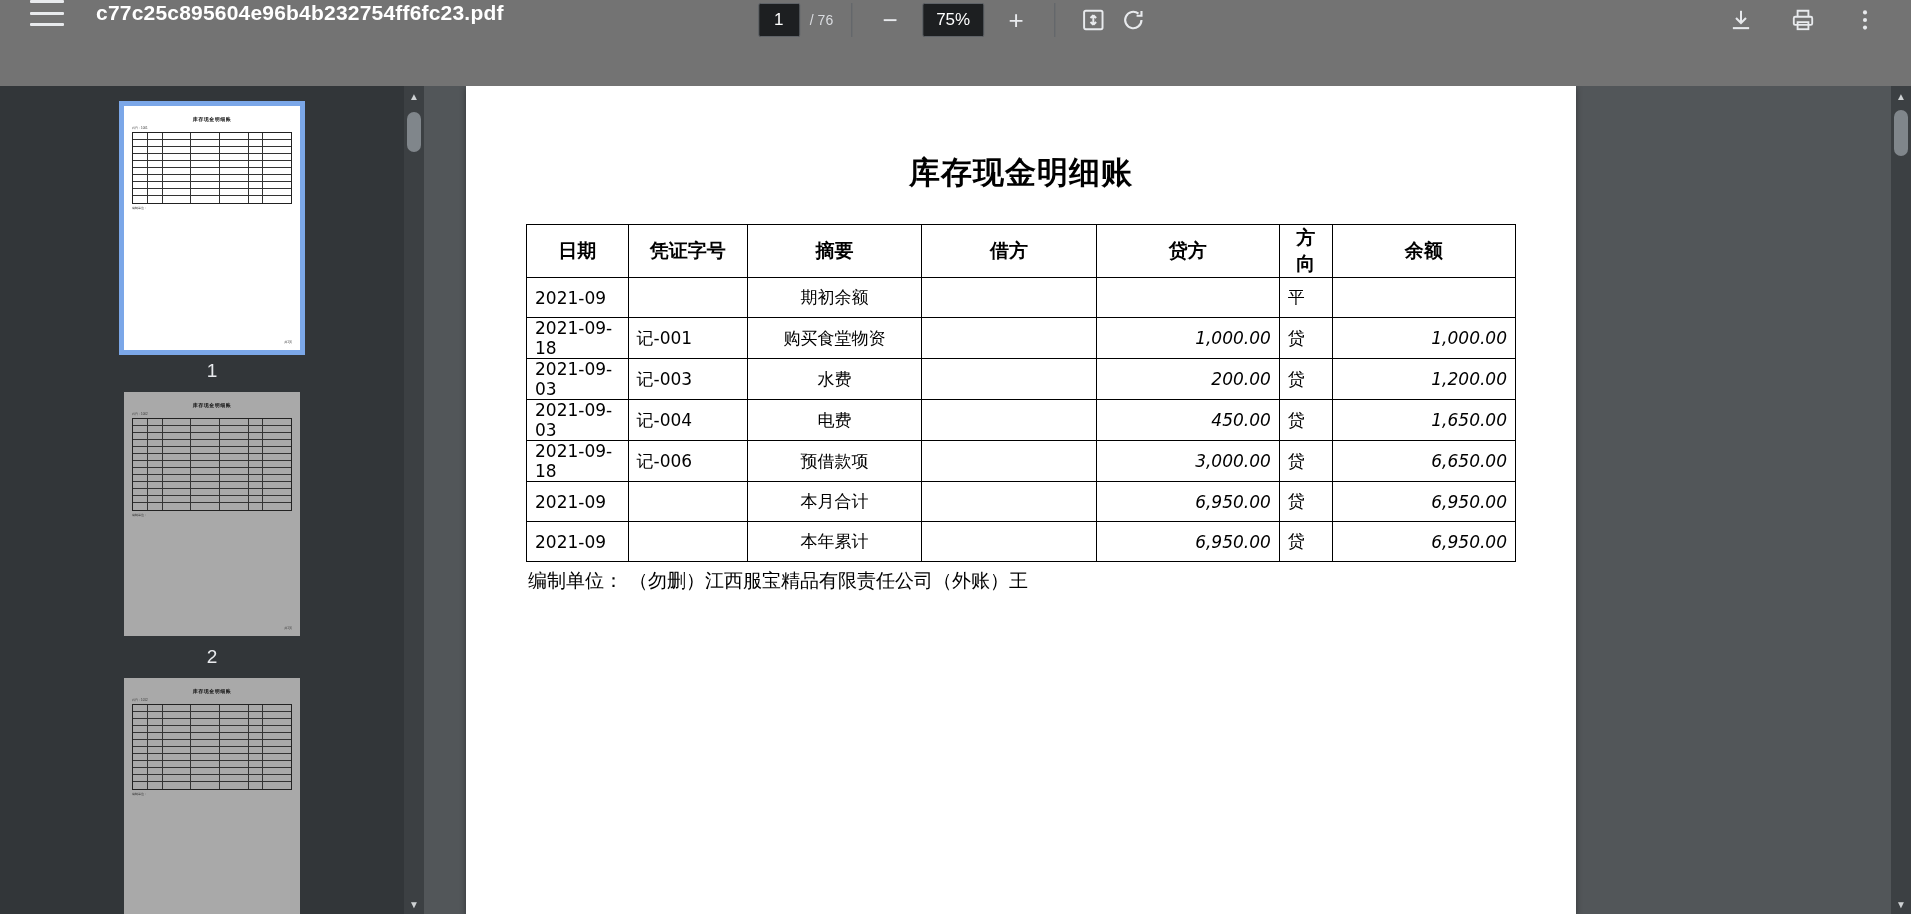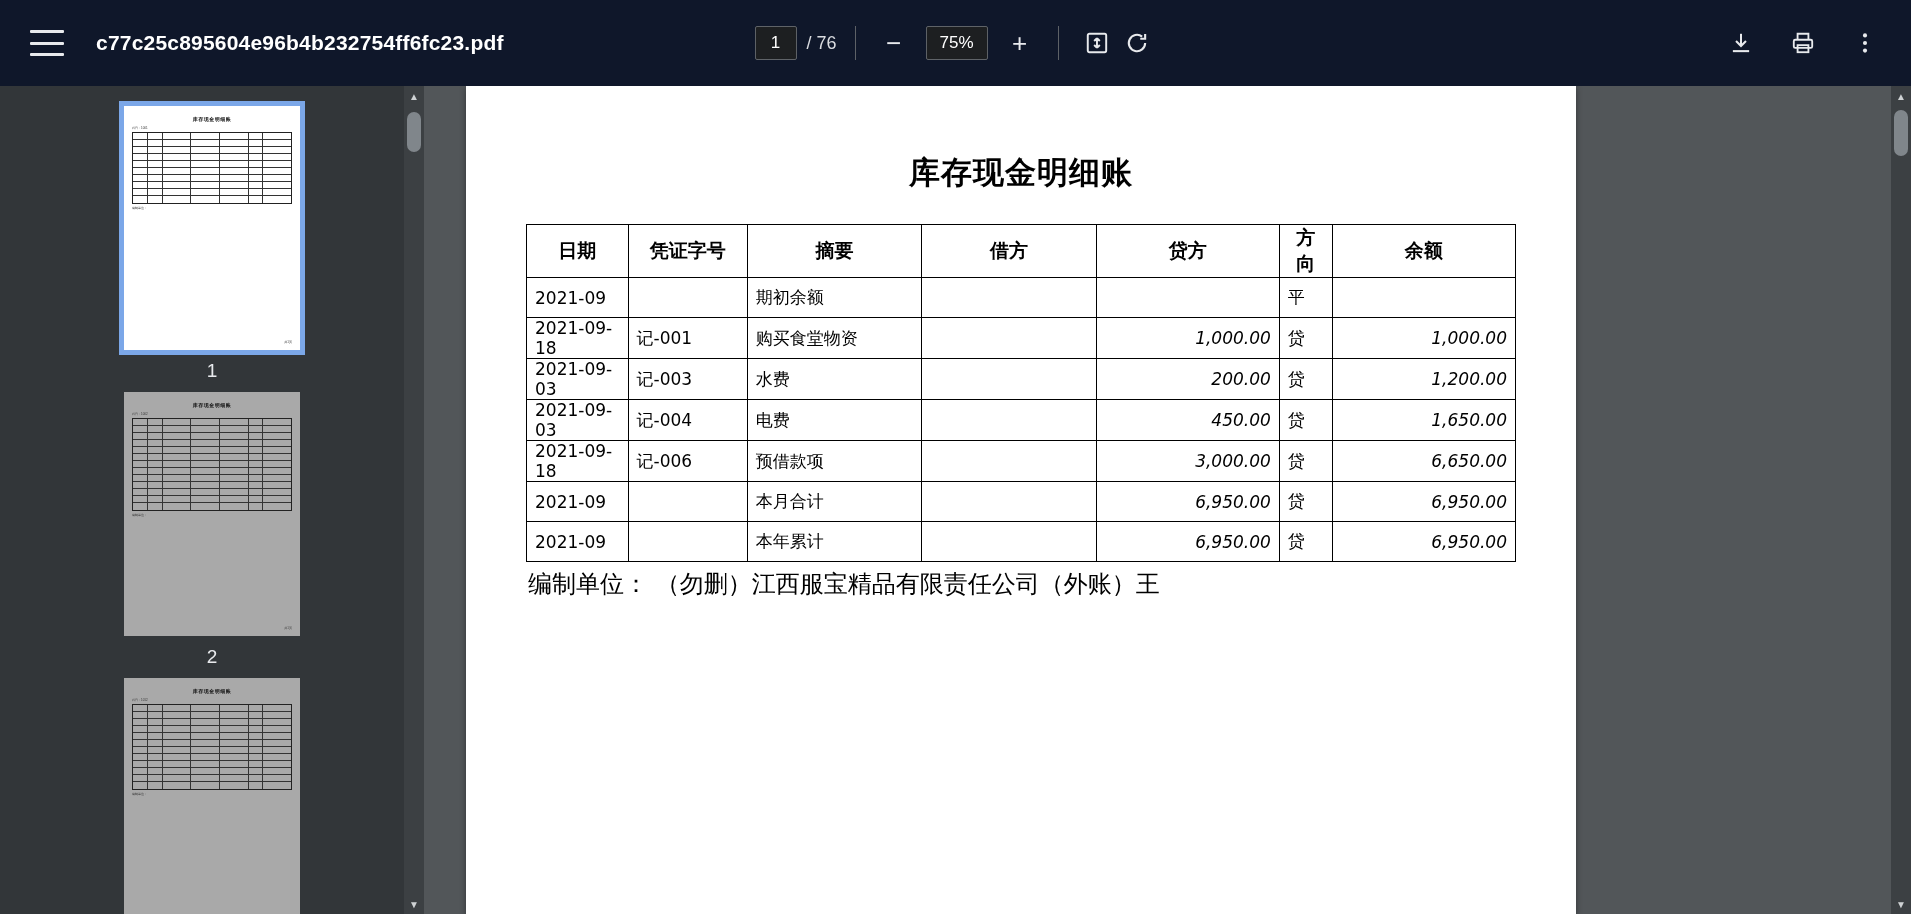--- a/index.html
+++ b/index.html
@@ -12,23 +12,23 @@
     background: #525659;
   }
   * { box-sizing: border-box; }
 
   
   .toolbar {
     position: absolute;
     top: 0; left: 0;
     width: 1911px;
     height: 86px;
-    background: #0f172a;
+    background: #737373;
     display: flex;
-    align-items: center;
+    align-items: flex-start;
     color: #fff;
   }
   .tb-left {
     display: flex;
     align-items: center;
     flex: 0 0 auto;
     padding-left: 30px;
   }
   .hamburger {
     width: 34px; height: 26px;
@@ -62,21 +62,21 @@
     width: 42px; height: 34px;
     background: #1d1f21;
     border: 1px solid #5f6368;
     color: #fff;
     text-align: center;
     font-size: 17px;
     font-family: "Liberation Sans", sans-serif;
     border-radius: 2px;
     outline: none;
   }
-  .page-total { color: #dadce0; font-size: 18px; }
+  .page-total { color: #dadce0; font-size: 14px; }
   .tb-sep {
     width: 1px; height: 34px; background: #5f6368; margin: 0 18px;
   }
   .icon-btn {
     width: 40px; height: 40px;
     display: flex; align-items: center; justify-content: center;
     color: #e8eaed;
     cursor: pointer;
     border-radius: 50%;
     font-size: 26px;
@@ -276,31 +276,31 @@
     border: 1px solid #000;
     height: 40px;
     padding: 0 8px;
   }
   table.ledger th {
     font-weight: bold;
     text-align: center;
     font-size: 19px;
   }
   td.c { text-align: left; }
-  td.l { text-align: left; padding-left: 12px; margin-left: 28px; }
+  td.l { text-align: center; padding-left: 12px; margin-left: 28px; }
   td.r { text-align: right; padding-right: 10px; font-style: italic; }
   .col-date  { width: 108px; }
   .col-voucher { width: 128px; }
   .col-abstract { width: 200px; }
   .col-debit { width: 200px; }
   .col-credit { width: 200px; }
   .col-dir { width: 56px; }
   .col-balance { width: 200px; }
   .rpt-foot {
-    font-size: 24px;
+    font-size: 19px;
     margin-top: 6px;
     margin-left: 2px;
   }
 
   
   .vw-scroll {
     position: absolute;
     right: 0; top: 0;
     width: 20px; height: 828px;
     background: #3c4043;

